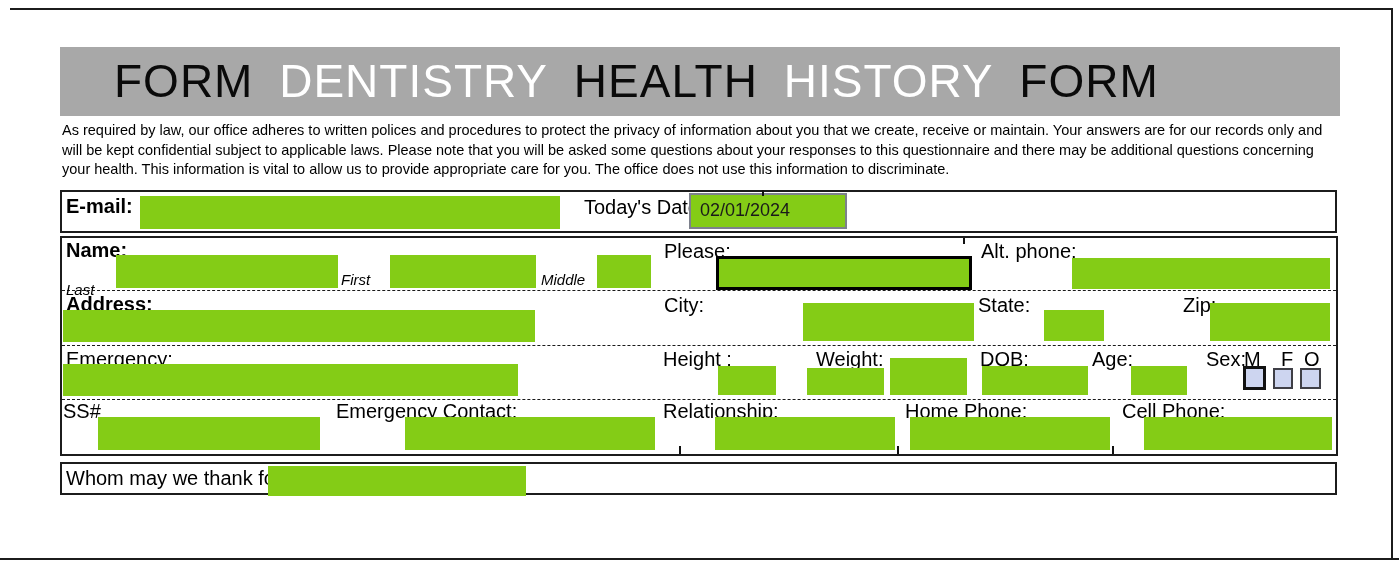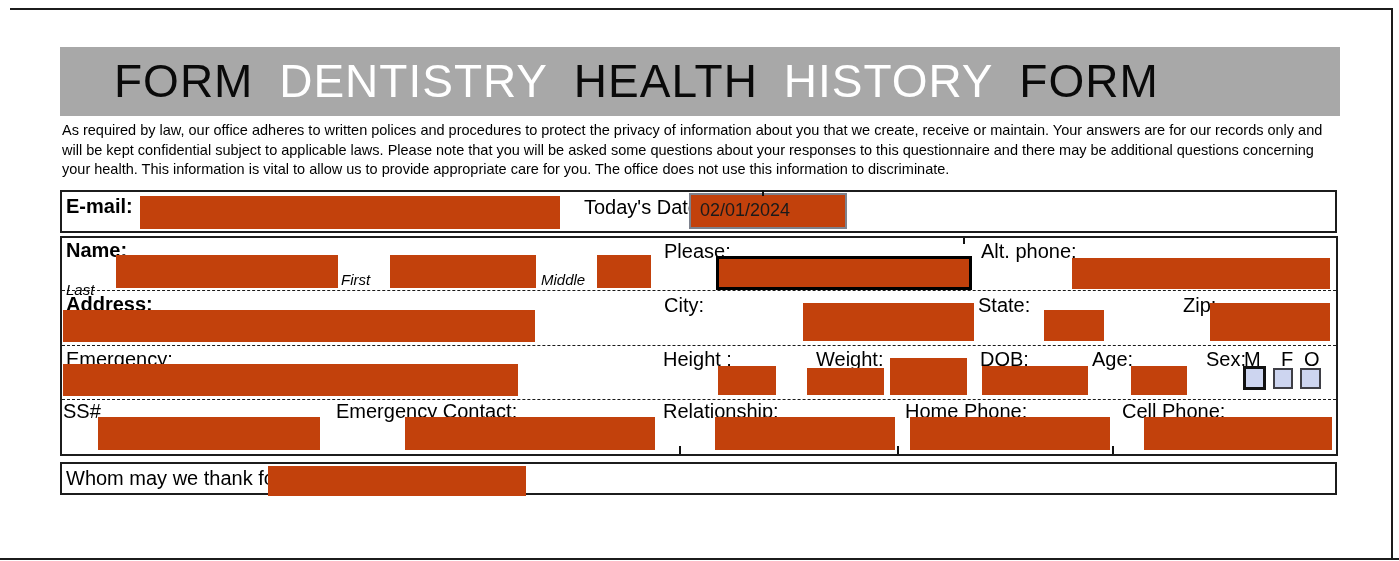--- a/index.html
+++ b/index.html
@@ -36,21 +36,21 @@
   
   .box { position:absolute; border:2px solid #1c1c1c; background:#fff; }
   .email-box    { left:60px; top:190px; width:1277px; height:43px; }
   .main-table   { left:60px; top:236px; width:1278px; height:220px; }
   .referral-box { left:60px; top:462px; width:1277px; height:33px; }
 
   .lbl { position:absolute; font-size:20px; line-height:17px; white-space:nowrap; }
   .bold { font-weight:bold; }
   .ital { font-style:italic; font-size:15px; }
 
-  .field { position:absolute; background:#c2410c; }
+  .field { position:absolute; background:#84cc16; }
   .field-focus { border:3px solid #000; }
   .date-field { border:2px solid #7d818c; font-size:18px; line-height:31px;
                 padding-left:9px; color:#1a1a1a; }
 
   .dash { position:absolute; left:0; right:0; height:0; border-top:1.5px dashed #1a1a1a; }
   .tick { position:absolute; width:2px; background:#111; }
 
   .cb { position:absolute; background:#cdd5f0; }
   .cb-m { border:3px solid #111; }
   .cb-f, .cb-o { border:2px solid #3f3f46; }

